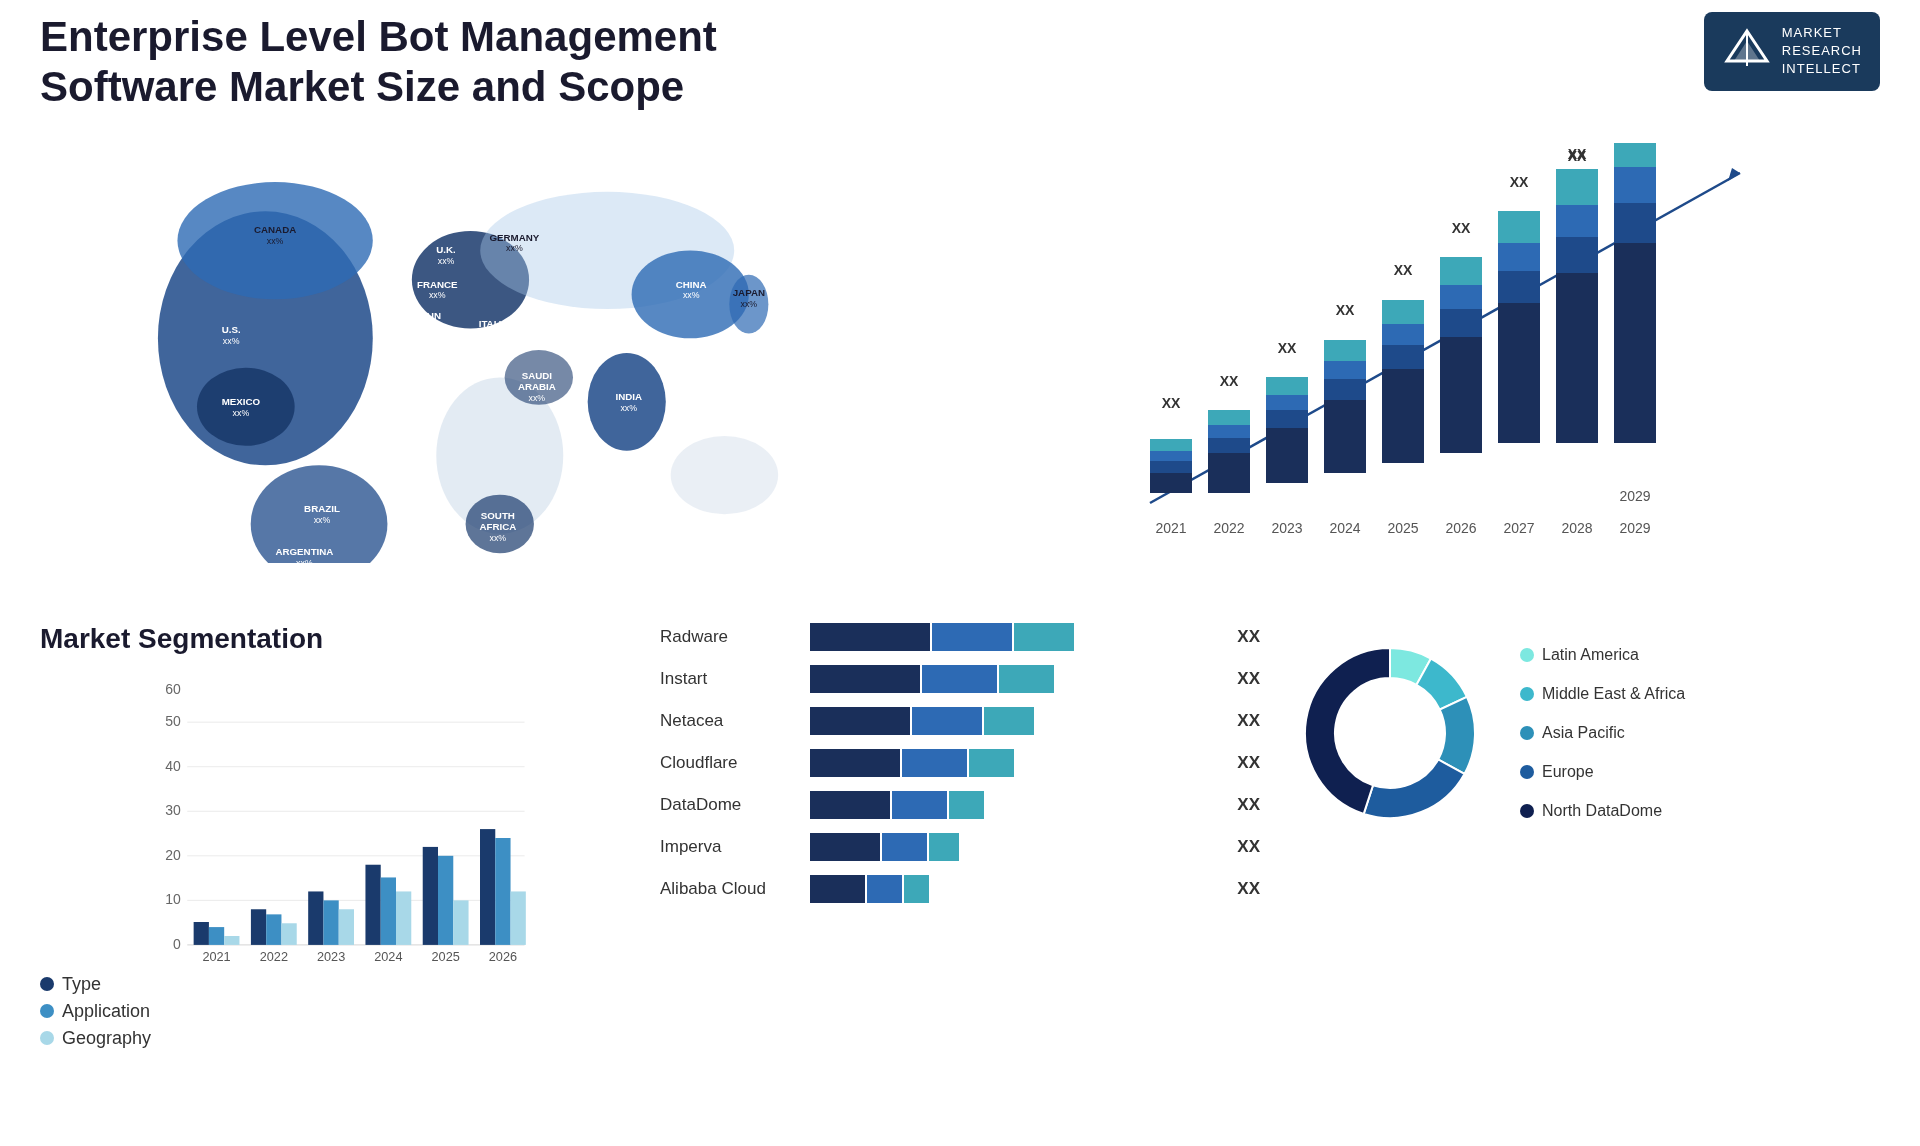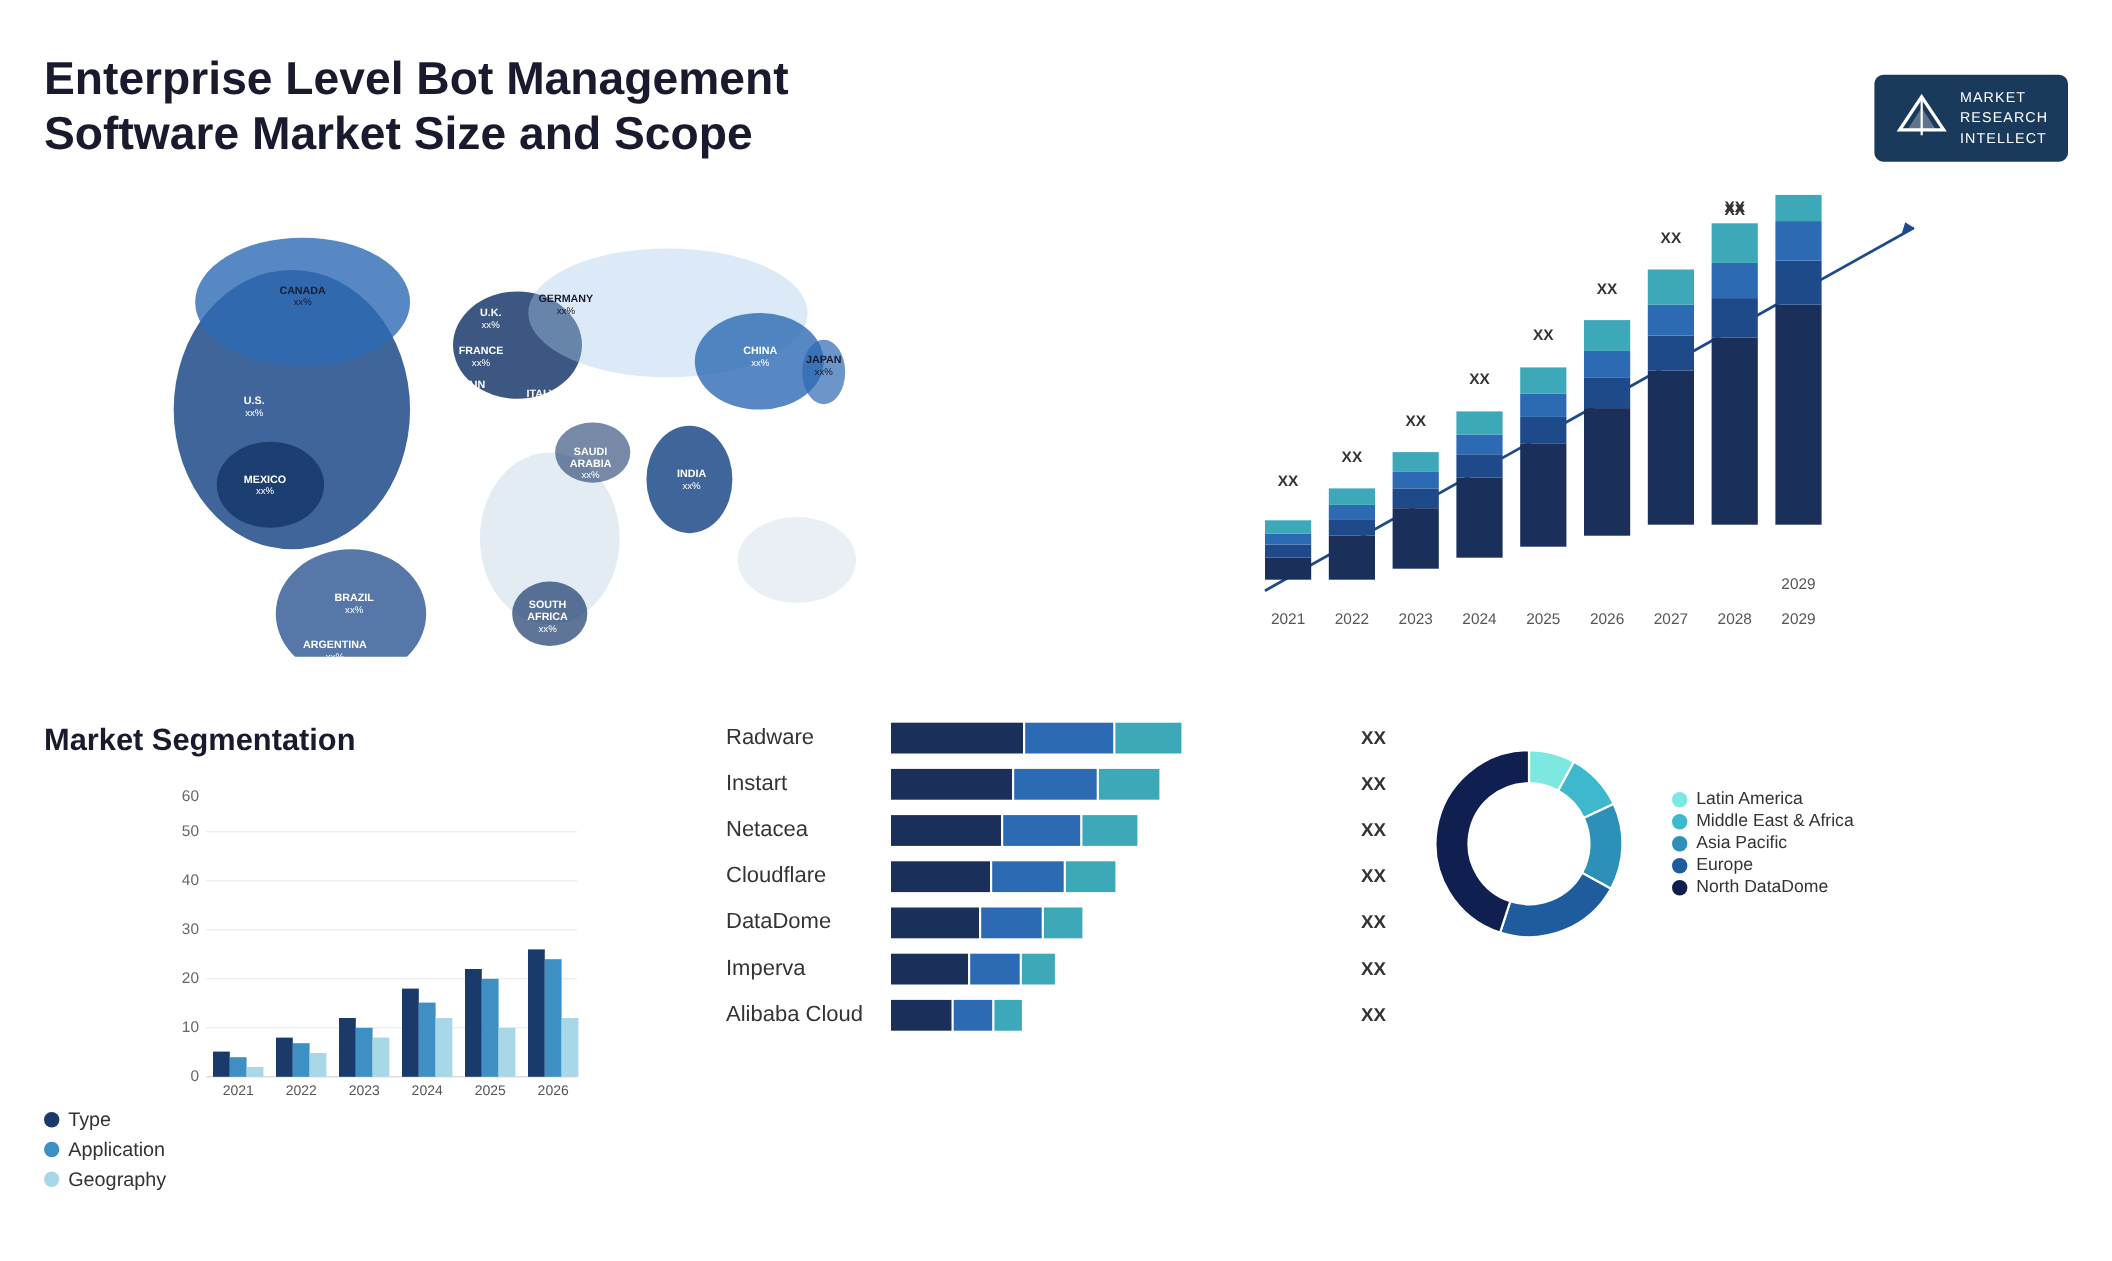--- a/index.html
+++ b/index.html
@@ -9,22 +9,22 @@
       background: #ffffff;
       font-family: 'Arial', sans-serif;
       overflow: hidden;
       position: relative;
     }
 
     
     .header {
       display: flex;
       justify-content: space-between;
-      align-items: flex-end;
-      padding: 46px 40px 20px 40px;
+      align-items: flex-start;
+      padding: 12px 40px 20px 40px;
     }
     .title-block {
       max-width: 700px;
     }
     .main-title {
       font-size: 42px;
       font-weight: 700;
       color: #1a1a2e;
       line-height: 1.2;
     }
@@ -133,21 +133,21 @@
     
     .players-section { }
     .player-row {
       display: flex;
       align-items: center;
       margin-bottom: 14px;
       gap: 10px;
     }
     .player-name {
       width: 140px;
-      font-size: 20px;
+      font-size: 17px;
       color: #333;
       flex-shrink: 0;
     }
     .player-bars {
       display: flex;
       gap: 2px;
       align-items: center;
       flex: 1;
     }
     .player-bar-seg {
@@ -163,21 +163,21 @@
     
     .regional-section { }
     .donut-container {
       display: flex;
       gap: 20px;
       align-items: center;
     }
     .regional-legend {
       display: flex;
       flex-direction: column;
-      gap: 2px;
+      gap: 21px;
       justify-content: flex-end;
     }
     .regional-legend-item {
       display: flex;
       align-items: center;
       gap: 8px;
       font-size: 16px;
       color: #333;
     }
     .regional-dot {

